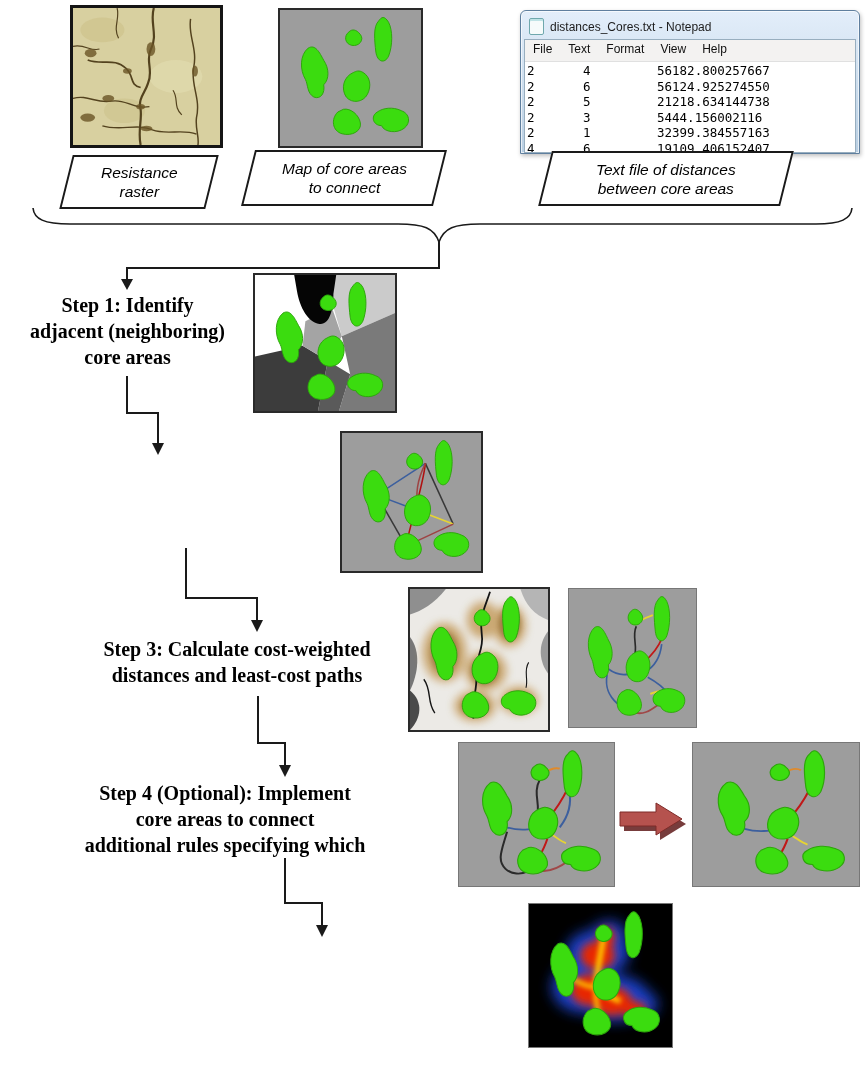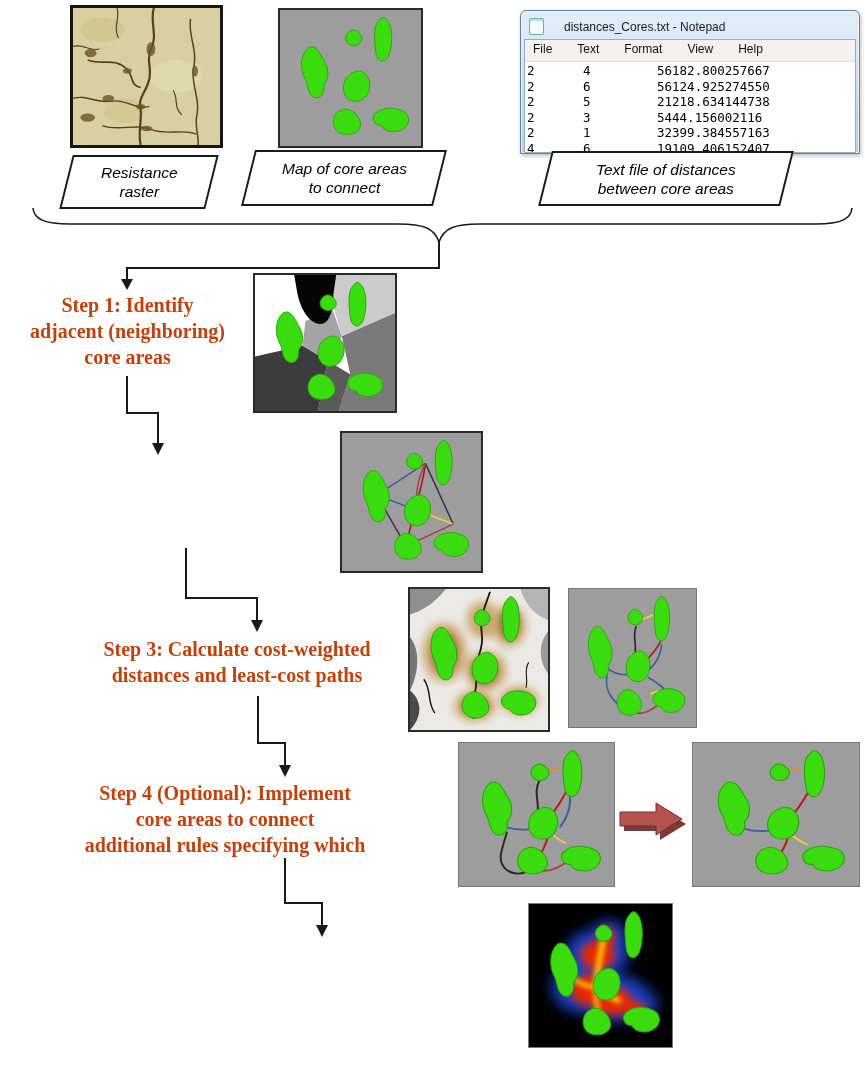--- a/index.html
+++ b/index.html
@@ -11,42 +11,42 @@
 
   
   .thumb { position:absolute; display:block; box-sizing:border-box; background:#fff; }
   .b3 { border:3px solid #151515; }
   .b2 { border:2px solid #2a2a2a; }
   .b1 { border:1px solid #777; }
   .cores { fill:#3bdc0f; stroke:#2da50b; stroke-width:0.7; }
 
   
   .steptext { position:absolute; font-family:"Liberation Serif", serif; font-weight:bold;
-              font-size:20px; line-height:26px; text-align:center; color:#c2410c; }
+              font-size:20px; line-height:26px; text-align:center; color:#000000; }
 
   
   .para { position:absolute; border:2px solid #1a1a1a; background:#fff;
           transform:skewX(-14deg); display:flex; align-items:center; justify-content:center; }
   .para .inner { transform:skewX(14deg); font-style:italic; font-size:15.5px;
                  line-height:19px; text-align:center; color:#000; white-space:nowrap; }
 
   
   .notepad { position:absolute; left:520px; top:10px; width:338px; height:142px;
              border:1px solid #5f7f9e; border-radius:6px 6px 0 0;
              background:linear-gradient(#e3eefa,#b9cfe3);
              box-shadow:inset 0 0 0 1px rgba(255,255,255,.65), 1px 2px 4px rgba(0,0,0,.25);
              overflow:hidden; }
-  .np-title { height:25px; display:flex; align-items:center; gap:20px; padding:3px 8px 0; }
+  .np-title { height:25px; display:flex; align-items:center; gap:6px; padding:3px 8px 0; }
   .np-title-text { font-size:12px; color:#1c1c1c; }
   .np-icon { width:13px; height:15px; background:#f6fbfb; border:1px solid #6fa8ad;
              border-radius:2px; box-shadow:inset 0 2px 0 #bfe3e6; }
   .np-body { position:absolute; left:3px; right:3px; top:28px; bottom:0;
              border:1px solid #98aebf; background:#fff; overflow:hidden; }
   .np-menu { height:19px; background:#f3f2f1; border-bottom:1px solid #e0e0e0;
-             display:flex; gap:25px; padding:2px 8px 0; font-size:12px; color:#111; }
+             display:flex; gap:16px; padding:2px 8px 0; font-size:12px; color:#111; }
   .np-content { font-family:"DejaVu Sans Mono", monospace; font-size:12.5px;
                 line-height:15.5px; color:#000; padding:1px 0 0 2px; }
   .np-row { display:grid; grid-template-columns:56px 74px 1fr; }
 </style>
 </head>
 <body>
 
 <div class="canvas">
 
   <svg width="0" height="0" style="position:absolute" aria-hidden="true">

